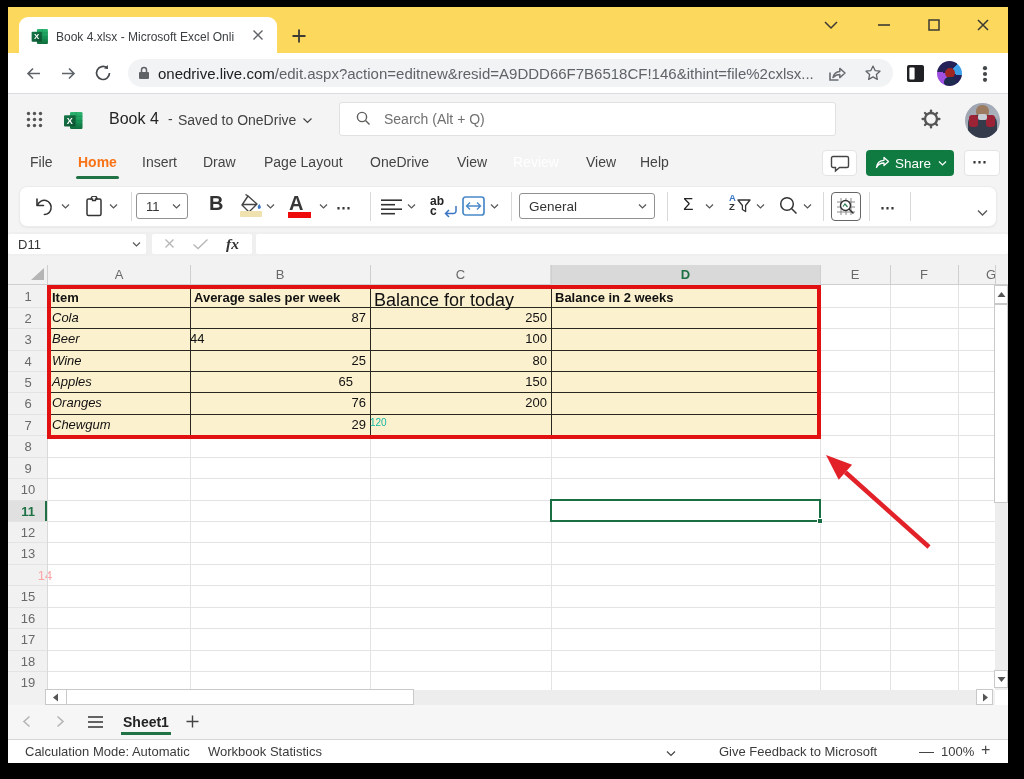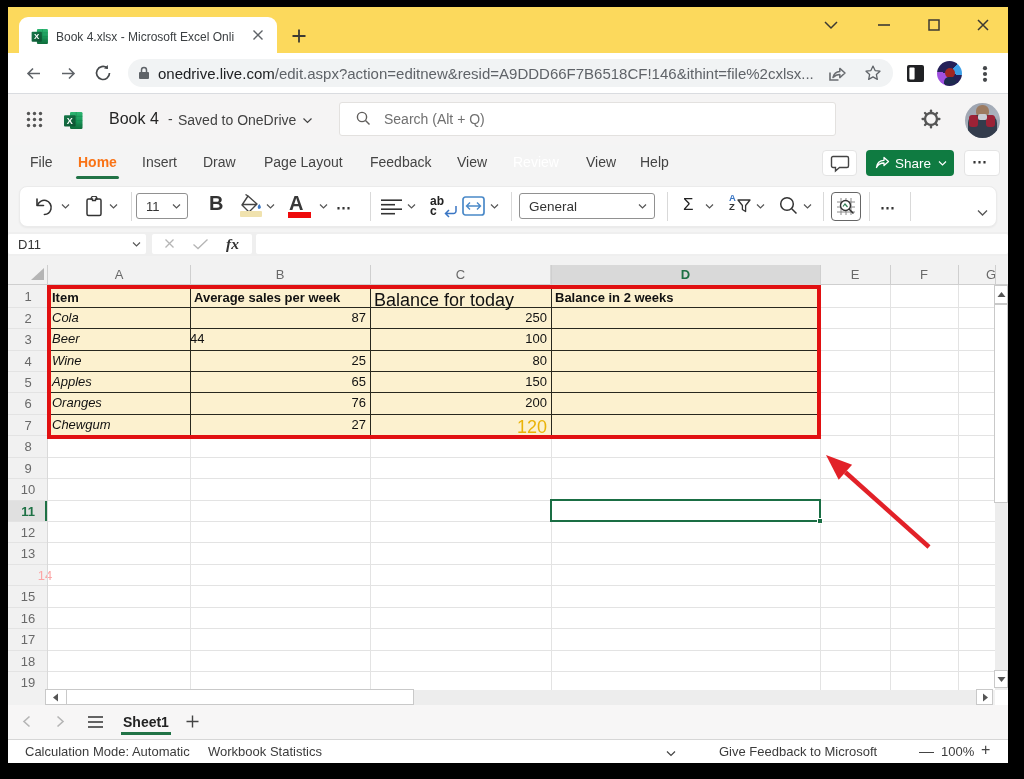--- a/index.html
+++ b/index.html
@@ -165,21 +165,21 @@
     <div style="position:absolute;left:13px;top:11px;width:9px;height:6px;background:#c9cdd4;border-radius:2px"></div>
   </div>
 
   <div class="abs" style="left:8px;top:145px;width:1000px;height:34px;background:#f4f4f4"></div>
   <div class="abs" style="left:30px;top:154px;font-size:14px;color:#444">File</div>
 <div class="abs" style="left:78px;top:154px;font-size:14px;color:#f97316;font-weight:bold">Home</div>
 <div class="abs" style="left:76px;top:176px;width:43px;height:3px;background:#217346;border-radius:2px"></div>
 <div class="abs" style="left:142px;top:154px;font-size:14px;color:#444">Insert</div>
 <div class="abs" style="left:203px;top:154px;font-size:14px;color:#444">Draw</div>
 <div class="abs" style="left:264px;top:154px;font-size:14px;color:#444">Page Layout</div>
-<div class="abs" style="left:370px;top:154px;font-size:14px;color:#444">Feedback</div>
+<div class="abs" style="left:370px;top:154px;font-size:14px;color:#444">OneDrive</div>
 <div class="abs" style="left:457px;top:154px;font-size:14px;color:#444">View</div>
 <div class="abs" style="left:513px;top:154px;font-size:14px;color:#ffffff">Review</div>
 <div class="abs" style="left:586px;top:154px;font-size:14px;color:#444">View</div>
 <div class="abs" style="left:640px;top:154px;font-size:14px;color:#444">Help</div>
 <div class="abs" style="left:822px;top:150px;width:35px;height:26px;background:#fff;border:1px solid #e4e4e4;border-radius:4px"></div>
   <svg class="svg" style="left:830px;top:154px" width="20" height="19" viewBox="0 0 20 19">
       <path d="M3 2.5 h14 a1.5 1.5 0 0 1 1.5 1.5 v8 a1.5 1.5 0 0 1 -1.5 1.5 h-7.5 l-4 3.5 v-3.5 h-2.5 a1.5 1.5 0 0 1 -1.5 -1.5 v-8 a1.5 1.5 0 0 1 1.5 -1.5 Z" fill="none" stroke="#444" stroke-width="1.4"></path>
     </svg>
 <div class="abs" style="left:866px;top:150px;width:88px;height:26px;background:#0f7b41;border-radius:4px"></div>
 <svg class="svg" style="left:875px;top:156px" width="15" height="14" viewBox="0 0 15 14">
@@ -398,28 +398,28 @@
 <div class="abs" style="left:52px;top:310px;font-size:13px;font-style:italic;color:#111">Cola</div>
 <div class="abs" style="left:190px;top:310px;width:176px;text-align:right;font-size:13px;color:#111">87</div>
 <div class="abs" style="left:370px;top:310px;width:177px;text-align:right;font-size:13px;color:#111">250</div>
 <div class="abs" style="left:52px;top:331px;font-size:13px;font-style:italic;color:#111">Beer</div>
 <div class="abs" style="left:190px;top:331px;width:176px;text-align:left;font-size:13px;color:#111">44</div>
 <div class="abs" style="left:370px;top:331px;width:177px;text-align:right;font-size:13px;color:#111">100</div>
 <div class="abs" style="left:52px;top:353px;font-size:13px;font-style:italic;color:#111">Wine</div>
 <div class="abs" style="left:190px;top:353px;width:176px;text-align:right;font-size:13px;color:#111">25</div>
 <div class="abs" style="left:370px;top:353px;width:177px;text-align:right;font-size:13px;color:#111">80</div>
 <div class="abs" style="left:52px;top:374px;font-size:13px;font-style:italic;color:#111">Apples</div>
-<div class="abs" style="left:190px;top:374px;width:176px;text-align:right;font-size:13px;color:#111">65</div>
+<div class="abs" style="left:177px;top:374px;width:176px;text-align:right;font-size:13px;color:#111">65</div>
 <div class="abs" style="left:370px;top:374px;width:177px;text-align:right;font-size:13px;color:#111">150</div>
 <div class="abs" style="left:52px;top:395px;font-size:13px;font-style:italic;color:#111">Oranges</div>
 <div class="abs" style="left:190px;top:395px;width:176px;text-align:right;font-size:13px;color:#111">76</div>
 <div class="abs" style="left:370px;top:395px;width:177px;text-align:right;font-size:13px;color:#111">200</div>
 <div class="abs" style="left:52px;top:417px;font-size:13px;font-style:italic;color:#111">Chewgum</div>
-<div class="abs" style="left:190px;top:417px;width:176px;text-align:right;font-size:13px;color:#111">27</div>
-<div class="abs" style="left:370px;top:417px;width:177px;text-align:right;font-size:18px;color:#eab308">120</div>
+<div class="abs" style="left:190px;top:417px;width:176px;text-align:right;font-size:13px;color:#111">29</div>
+<div class="abs" style="left:370px;top:417px;width:177px;font-size:10px;color:#14b8a6">120</div>
 <div class="abs" style="left:550px;top:499px;width:271px;height:23px;border:2px solid #1a6e44"></div>
 <div class="abs" style="left:817px;top:518px;width:6px;height:6px;background:#1a6e44;border:1px solid #fff"></div>
 <svg class="svg" style="left:815px;top:445px" width="125" height="112" viewBox="0 0 125 112">
       <path d="M30.4 27.3 L114 102" stroke="#e22128" stroke-width="4.5"></path>
       <path d="M11 10 L37.1 19.8 L23.7 34.8 Z" fill="#e22128"></path>
     </svg>
 
   <div class="abs" style="left:8px;top:690px;width:987px;height:15px;background:#f1f1f1"></div>
 <div class="abs" style="left:45px;top:689px;width:22px;height:16px;background:#fff;border:1px solid #c9c9c9"></div>
 <svg class="svg" style="left:52px;top:693px" width="7" height="9" viewBox="0 0 7 9">

